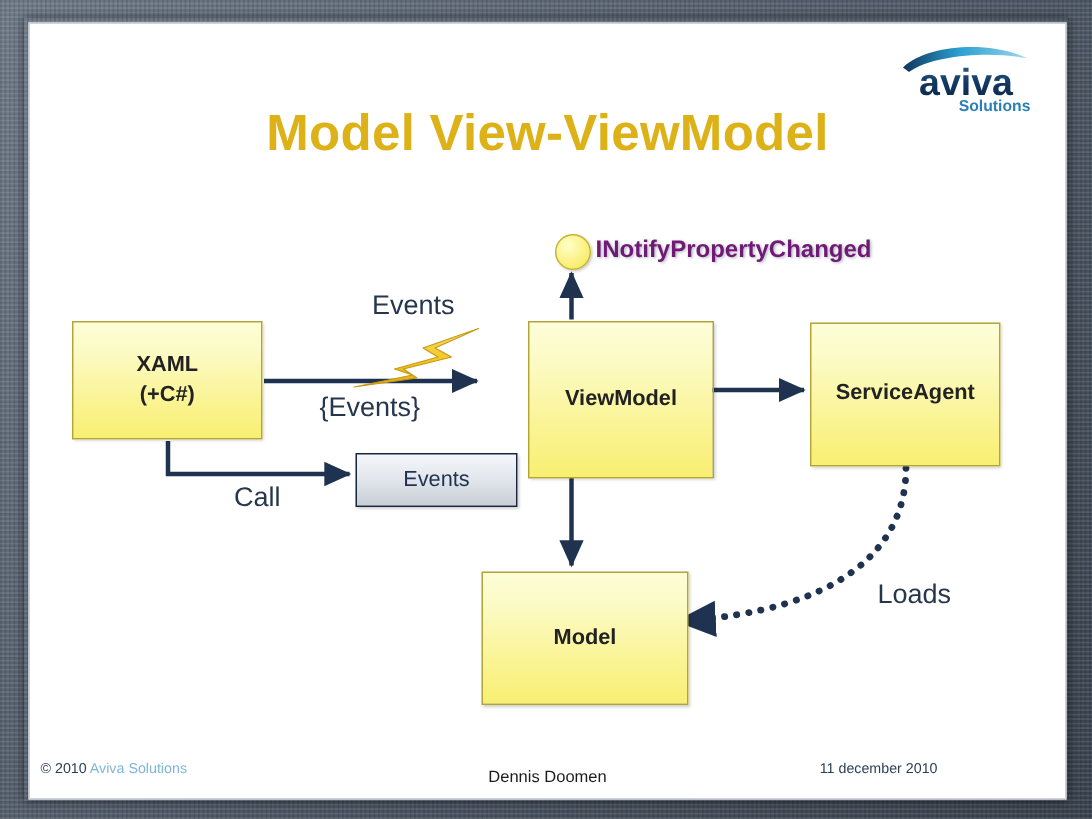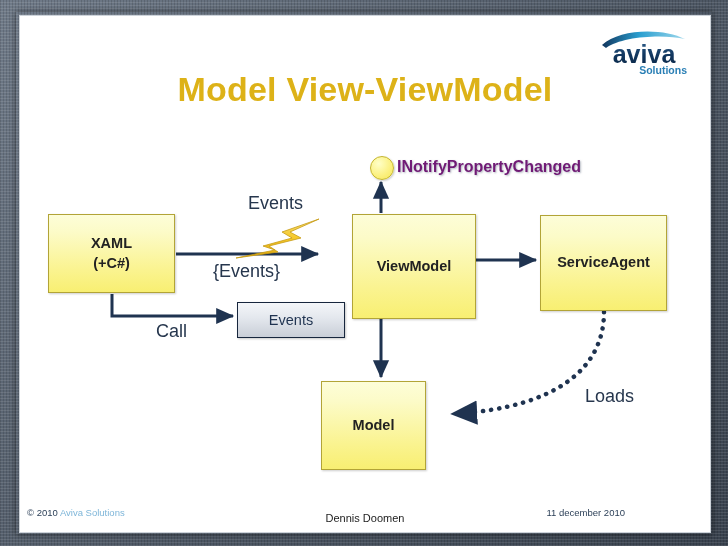--- a/index.html
+++ b/index.html
@@ -77,21 +77,21 @@
     color: #222222;
     line-height: 1.35;
     box-sizing: border-box;
     font-weight: bold;
   }
   .node span { display: block; }
 
   #node-xaml      { left: 28px;  top: 198px; width: 127px; height: 79px; }
   #node-viewmodel { left: 316px; top: 198px; width: 124px; height: 105px; margin-left: 16px; }
   #node-service   { left: 520px; top: 199px; width: 127px; height: 96px; }
-  #node-model     { left: 301px; top: 365px; width: 105px; height: 89px; }
+  #node-model     { left: 301px; top: 365px; width: 138px; height: 89px; }
 
   #node-command {
     position: absolute;
     left: 217px; top: 286px; width: 108px; height: 36px;
     border: 1px solid #17263d;
     background: linear-gradient(180deg, #f4f6f9 0%, #e3e7ed 45%, #c9ced7 100%);
     box-shadow: 1px 1px 2px rgba(0,0,0,0.22);
     display: flex; align-items: center; justify-content: center;
     font-size: 14.5px;
     color: #1f3350;

